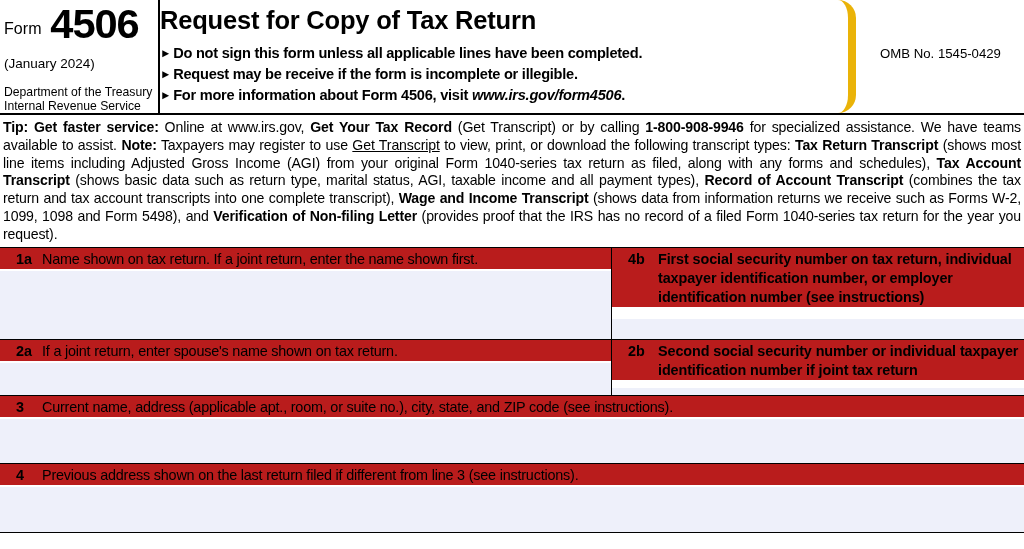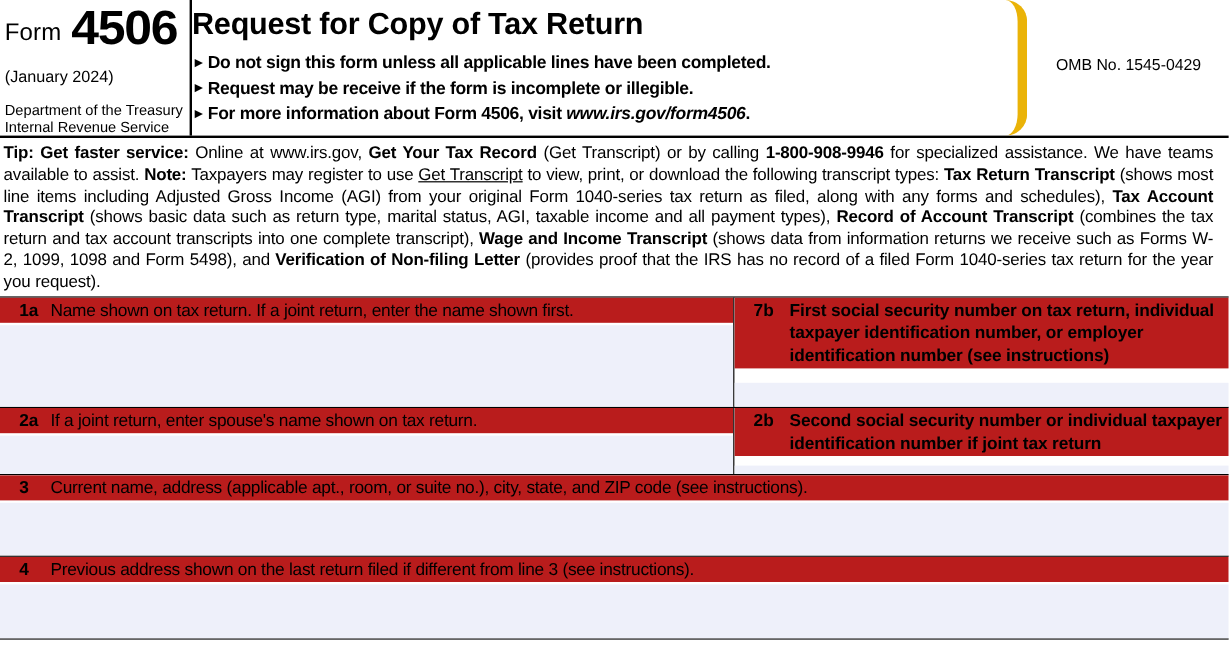--- a/index.html
+++ b/index.html
@@ -36,21 +36,21 @@
     border-right: 2px solid #000;
     box-sizing: border-box;
     padding: 2px 4px 0 4px;
   }
   .form-no-row {
     display: flex;
     align-items: flex-end;
     height: 42px;
   }
   .form-word {
-    font-size: 20px;
+    font-size: 16px;
     line-height: 1;
     padding-bottom: 7px;
     letter-spacing: .1px;
   }
   .form-number {
     font-size: 40px;
     font-weight: bold;
     line-height: 1;
     letter-spacing: -1px;
     padding-left: 8px;
@@ -112,21 +112,21 @@
   .omb {
     position: absolute;
     top: 46px;
     left: 24px;
     font-size: 13.2px;
     white-space: nowrap;
   }
 
   
   .tip-block {
-    padding: 4px 11px 2px 1px;
+    padding: 4px 1px 2px 1px;
     border-bottom: 1.5px solid #000;
     box-sizing: border-box;
     height: 133px;
   }
   .tip-text {
     font-size: 14.1px;
     line-height: 1.265;
     text-align: justify;
     letter-spacing: -.13px;
     word-spacing: .2px;
@@ -258,21 +258,21 @@
       <div class="cell cell-left-1">
         <div class="fill fill-1a"></div>
         <div class="label">
           <span class="lineno narrow">1a</span>
           <span class="labeltext">Name shown on tax return. If a joint return, enter the name shown first.</span>
         </div>
       </div>
       <div class="cell cell-right-1">
         <div class="fill fill-1b"></div>
         <div class="label">
-          <span class="lineno wide">7b</span>
+          <span class="lineno wide">4b</span>
           <span class="labeltext bold">First social security number on tax return, individual taxpayer identification number, or employer identification number (see instructions)</span>
         </div>
       </div>
     </div>
 
     <div class="row row-2">
       <div class="cell cell-left-2">
         <div class="fill fill-2a"></div>
         <div class="label">
           <span class="lineno narrow">2a</span>

